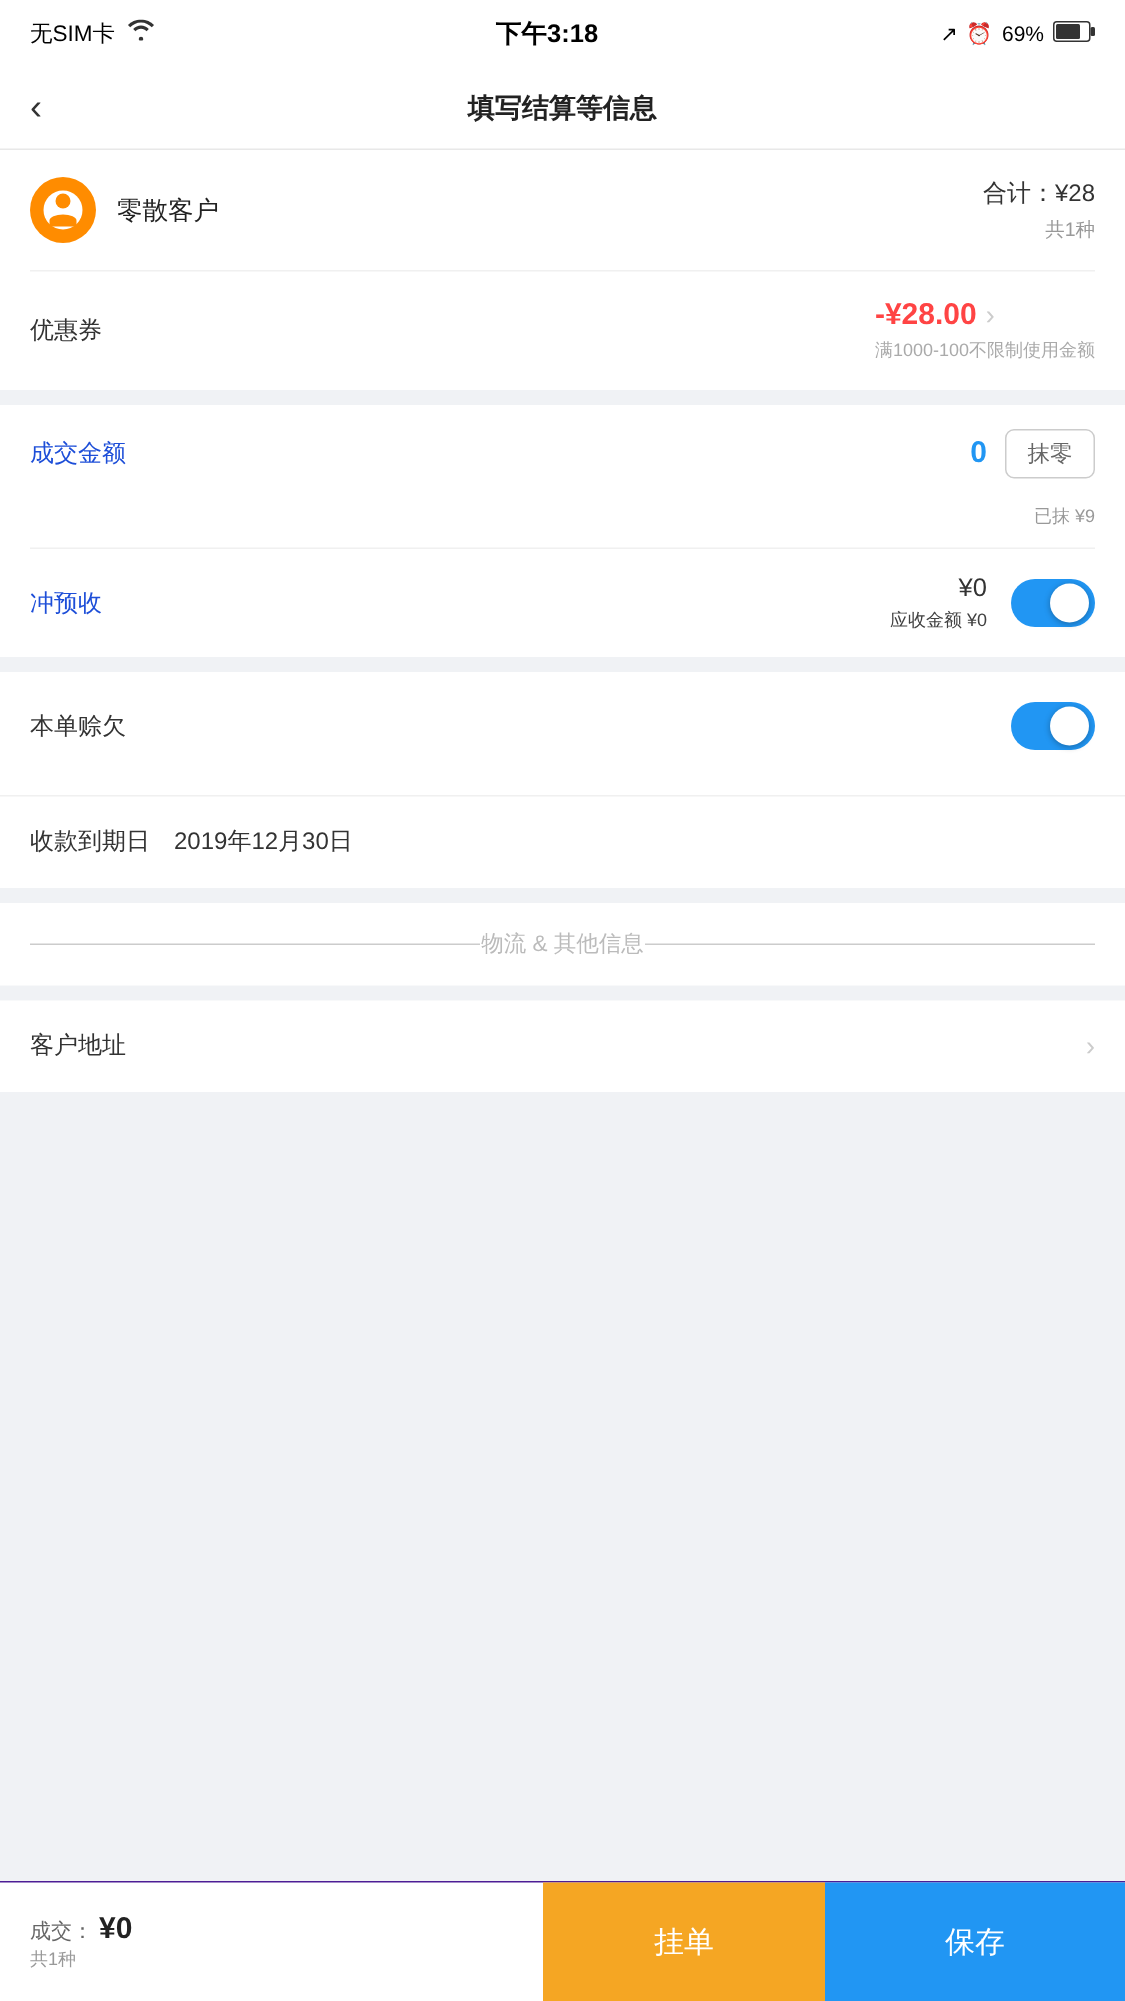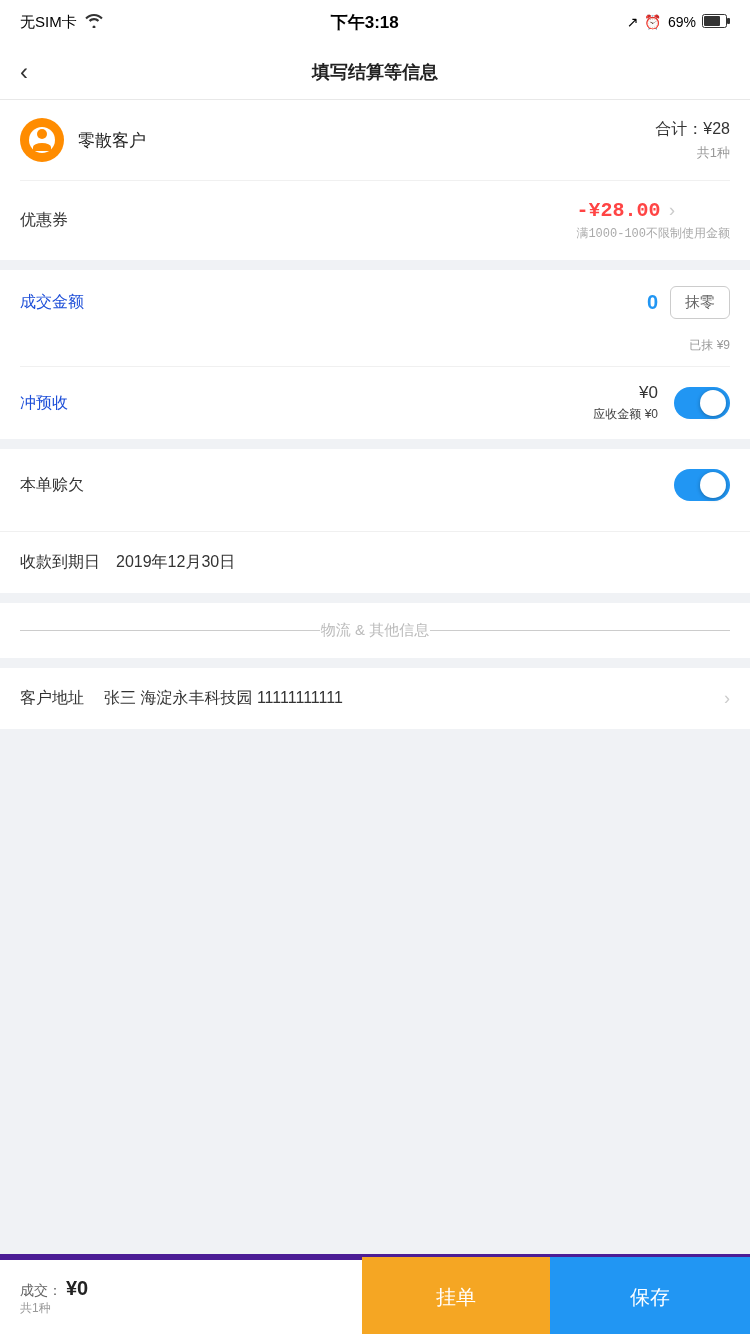--- a/index.html
+++ b/index.html
@@ -139,21 +139,20 @@
       margin: 0 20px;
     }
 
     
     .coupon-row {
       padding: 18px 20px;
       display: flex;
       align-items: center;
       justify-content: space-between;
       cursor: pointer;
-      font-family: Liberation Mono, monospace;
     }
     .coupon-label {
       font-size: 16px;
       color: #333;
     }
     .coupon-discount {
       font-size: 20px;
       font-weight: 600;
       color: #f44;
     }
@@ -330,21 +329,21 @@
     
     .bottom-bar {
       position: fixed;
       bottom: 0;
       left: 0;
       width: 750px;
       height: 80px;
       background: #fff;
       display: flex;
       align-items: center;
-      border-top: 6px solid #4c1d95;
+      border-top: 1px solid #4c1d95;
     }
     .bottom-left {
       flex: 1;
       padding: 0 20px;
     }
     .bottom-transaction-label {
       font-size: 14px;
       color: #666;
     }
     .bottom-transaction-amount {
@@ -486,21 +485,20 @@
     <div class="logistics-header">
       <div class="logistics-divider-line"></div>
       <span class="logistics-title">物流 &amp; 其他信息</span>
       <div class="logistics-divider-line"></div>
     </div>
   </div>
 
   <div class="address-section">
     <div class="address-row">
       <span class="address-label">客户地址</span>
-      <span class="address-value">张三 海淀永丰科技园 11111111111</span>
       <span class="chevron-right">›</span>
     </div>
   </div>
 
 </div>
 
 <div class="bottom-bar">
   <div class="bottom-left">
     <div style="display:flex;align-items:baseline;gap:4px;">
       <span class="bottom-transaction-label">成交：</span>

